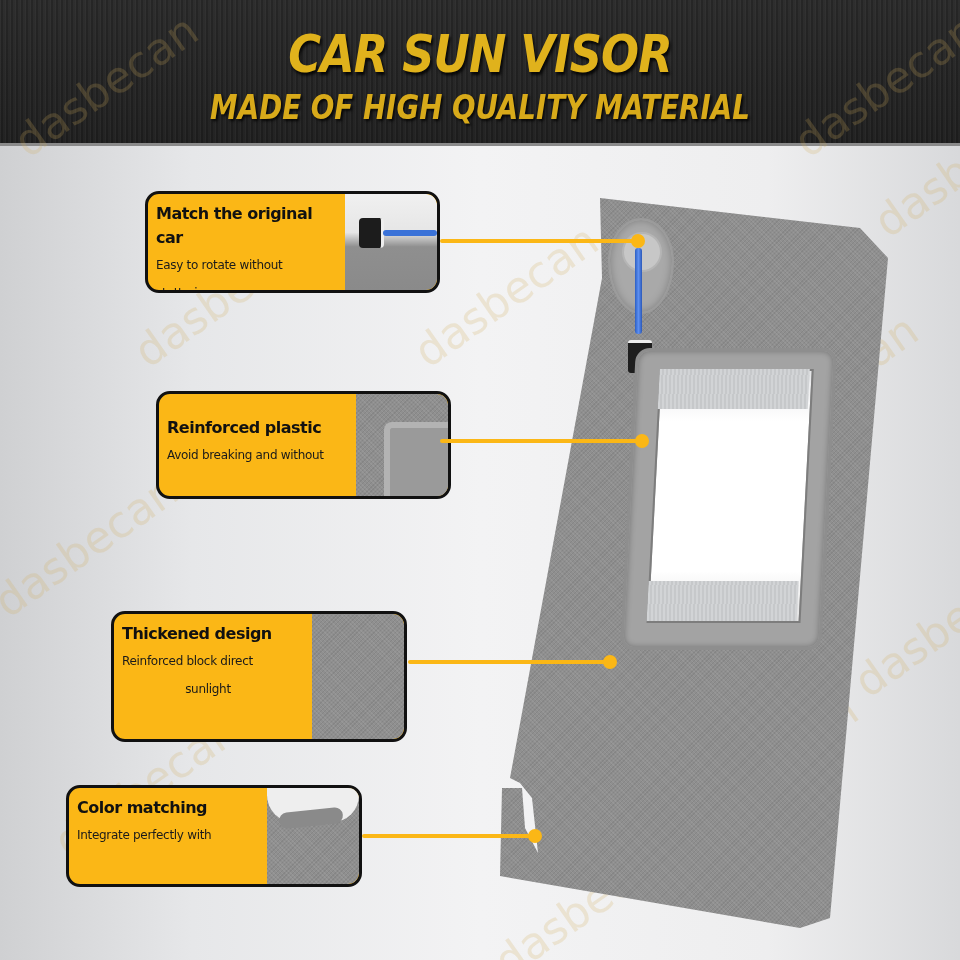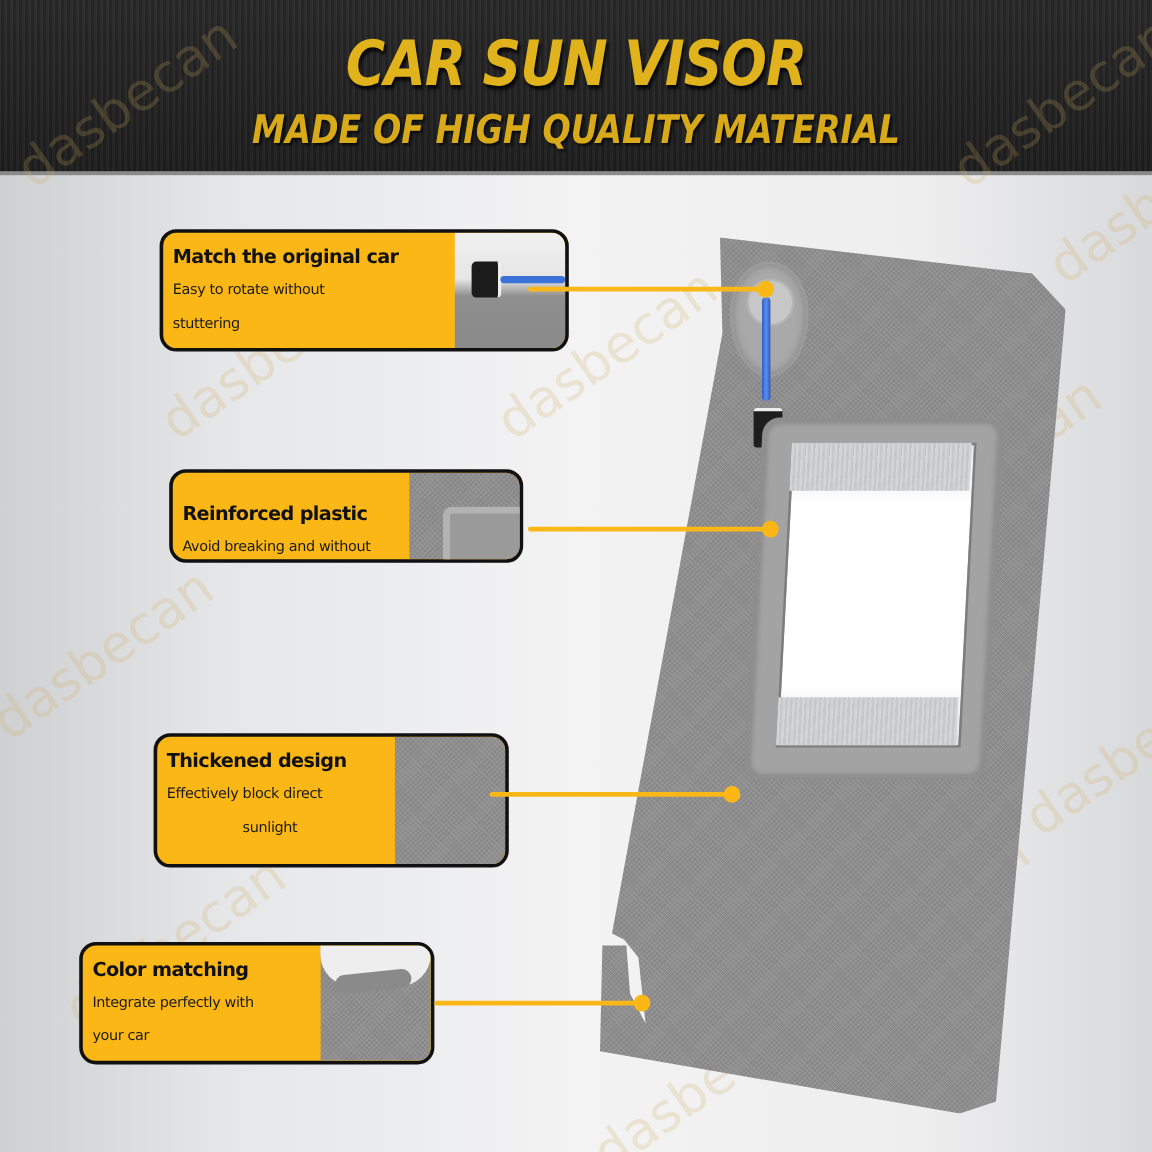--- a/index.html
+++ b/index.html
@@ -64,62 +64,61 @@
       </div>
     <div class="rod"></div>
     <div class="foam"></div>
     <div class="mirror-frame">
       <div class="mirror-glass"></div>
       <div class="mirror-light" style="top:18px;"></div>
       <div class="mirror-light" style="top:230px;"></div>
     </div>
   </div>
 
-  <div class="card" style="left:133px;top:191px;width:341px;height:102px;">
+  <div class="card" style="left:145px;top:191px;width:295px;height:102px;">
     <div class="card-text">
       <div class="card-title">Match the original car</div>
       <div class="card-desc">Easy to rotate without</div>
       <div class="card-desc" style="margin-top:-2px;">stuttering</div>
     </div>
     <div class="card-img" style="background:linear-gradient(180deg,#f0f0f0 0%,#e6e6e6 40%,#8f8f8f 55%,#8a8a8a 100%);">
       <div style="position:absolute;left:14px;top:24px;width:22px;height:30px;background:#1c1c1c;border-radius:4px;border-right:3px solid #eee;"></div>
       <div style="position:absolute;left:38px;top:36px;width:54px;height:6px;background:#3a72d8;border-radius:3px;"></div>
     </div>
   </div>
   <div class="leader" style="left:440px;top:239px;width:196px;"></div>
   <div class="dot" style="left:631px;top:234px;"></div>
 
-  <div class="card" style="left:141px;top:391px;width:295px;height:78px;">
+  <div class="card" style="left:156px;top:391px;width:295px;height:108px;">
     <div class="card-text" style="top:22px;">
       <div class="card-title">Reinforced plastic</div>
       <div class="card-desc">Avoid breaking and without</div>
     </div>
     <div class="card-img fabric">
       <div style="position:absolute;left:28px;top:28px;width:80px;height:80px;border-left:6px solid #b3b3b3;border-top:6px solid #b3b3b3;border-radius:8px 0 0 0;background:#9a9a9a;"></div>
     </div>
   </div>
   <div class="leader" style="left:440px;top:439px;width:200px;"></div>
   <div class="dot" style="left:635px;top:434px;"></div>
 
-  <div class="card" style="left:128px;top:611px;width:296px;height:112px;">
+  <div class="card" style="left:111px;top:611px;width:296px;height:131px;">
     <div class="card-text">
       <div class="card-title">Thickened design</div>
-      <div class="card-desc">Effectively block direct</div>
+      <div class="card-desc">Reinforced block direct</div>
       <div class="card-desc" style="margin-top:-2px;text-align:center;">sunlight</div>
     </div>
     <div class="card-img fabric"></div>
   </div>
   <div class="leader" style="left:408px;top:660px;width:200px;"></div>
   <div class="dot" style="left:603px;top:655px;"></div>
 
   <div class="card" style="left:66px;top:785px;width:296px;height:102px;">
     <div class="card-text">
       <div class="card-title">Color matching</div>
       <div class="card-desc">Integrate perfectly with</div>
-      <div class="card-desc" style="margin-top:-2px;">your car</div>
     </div>
     <div class="card-img fabric">
       <div style="position:absolute;left:0;top:0;width:92px;height:34px;background:#eeeeee;border-radius:0 11px 40px 40px;"></div>
       <div style="position:absolute;left:12px;top:22px;width:64px;height:16px;background:#8a8a8a;border-radius:8px;transform:rotate(-6deg);"></div>
     </div>
   </div>
   <div class="leader" style="left:362px;top:834px;width:170px;"></div>
   <div class="dot" style="left:528px;top:829px;"></div>
 
 </div>

